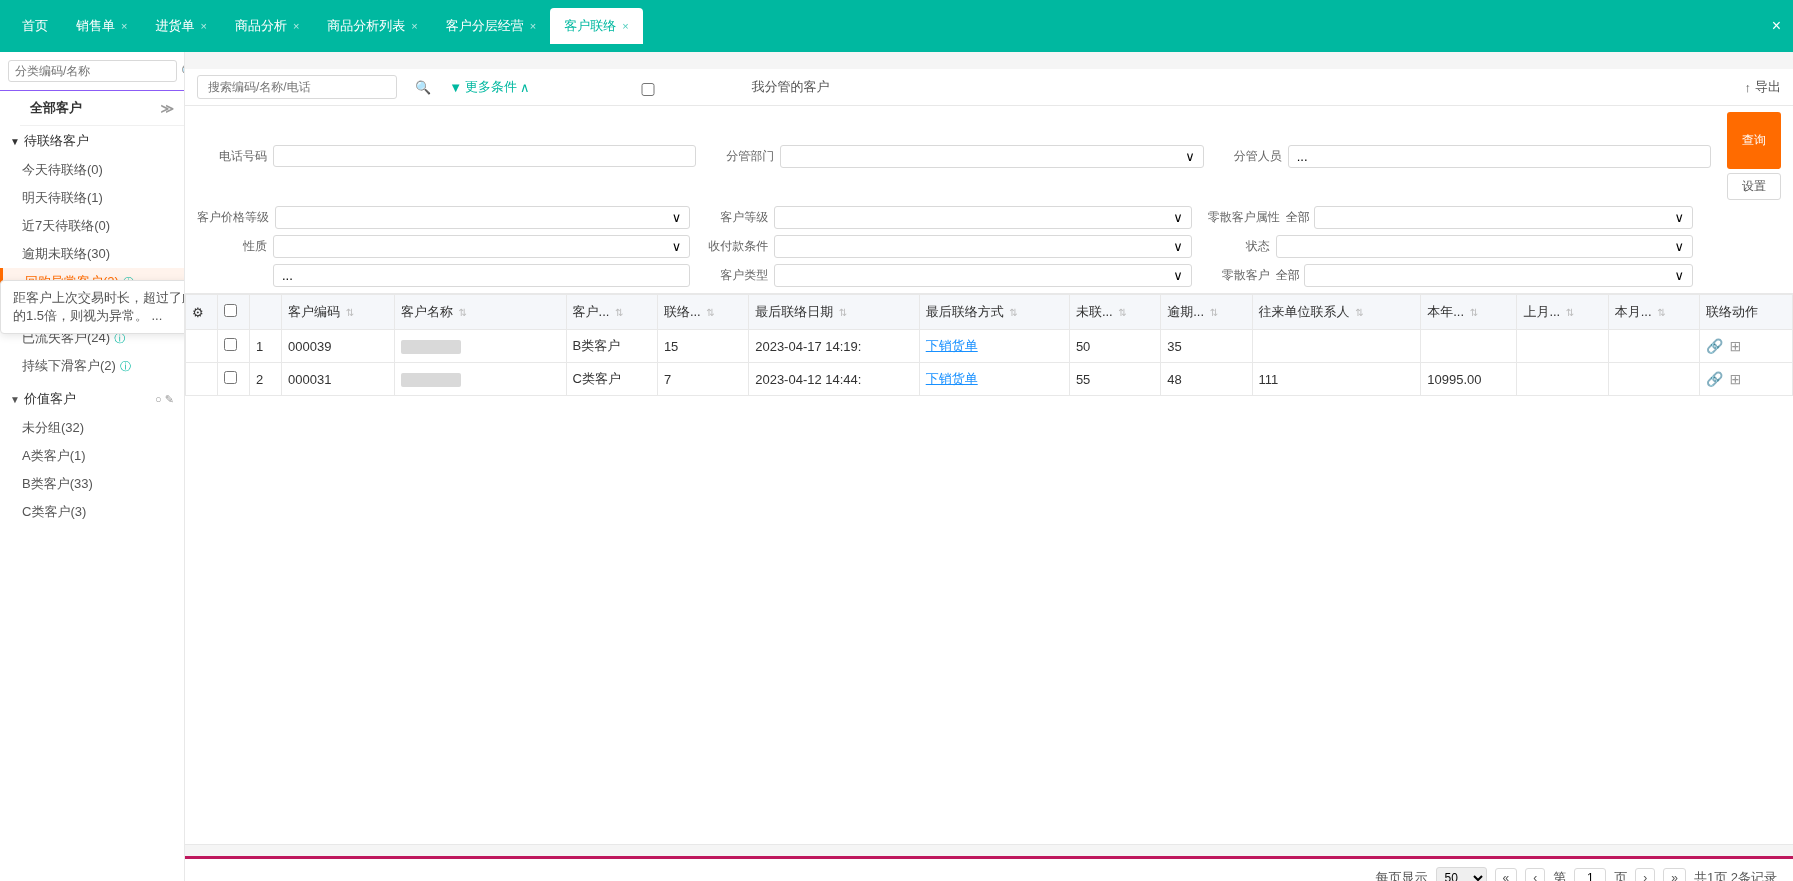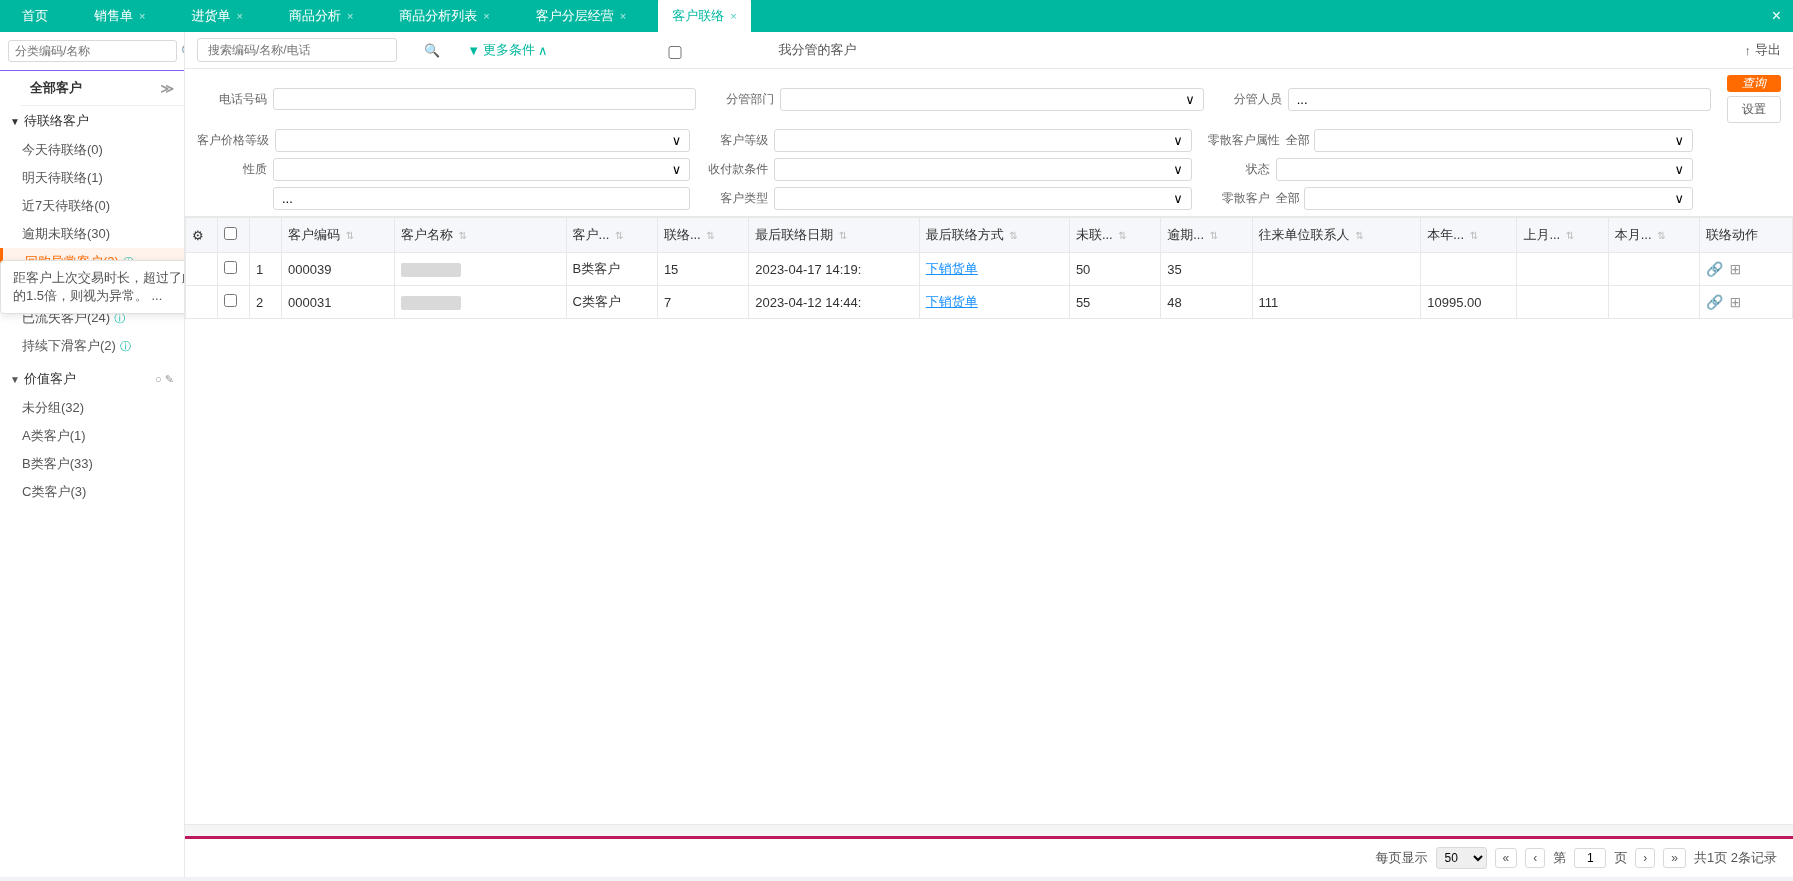--- a/index.html
+++ b/index.html
@@ -1,26 +1,25 @@
 <!DOCTYPE html>
 <html><head>
   <meta charset="utf-8">
   <style>
     * { box-sizing: border-box; margin: 0; padding: 0; font-family: 'Microsoft YaHei', Arial, sans-serif; font-size: 13px; }
     body { background: #f0f2f5; width: 1793px; min-height: 881px; overflow-x: hidden; }
 
     
     .top-nav {
       background: #00b8a0;
-      height: 32px;
+      height: 52px;
       display: flex;
       align-items: center;
       padding: 8px 8px;
       position: relative;
-      gap: 18px;
     }
     .nav-tab {
       color: #fff;
       padding: 0 14px;
       height: 36px;
       display: flex;
       align-items: center;
       cursor: pointer;
       font-size: 13px;
       white-space: nowrap;
@@ -157,21 +156,22 @@
       overflow: hidden;
     }
 
     
     .filter-bar {
       background: #fff;
       padding: 6px 12px;
       display: flex;
       align-items: center;
       border-bottom: 1px solid #e8e8e8;
-      gap: 27px;
+      gap: 18px;
+      margin-top: 17px;
     }
     .filter-bar input {
       border: 1px solid #d9d9d9;
       border-radius: 3px;
       padding: 4px 10px;
       font-size: 12px;
       width: 200px;
       outline: none;
     }
     .filter-search-icon { color: #00b8a0; cursor: pointer; }
@@ -253,24 +253,23 @@
       display: flex;
       flex-direction: column;
       gap: 4px;
       margin-left: 8px;
     }
     .btn-query {
       background: #ff6b00;
       color: #fff;
       border: none;
       border-radius: 3px;
-      padding: 0 14px;
-      cursor: pointer;
-      font-size: 12px;
-      font-style: italic;
+      padding: 20px 14px;
+      cursor: pointer;
+      font-size: 12px;
     }
     .btn-settings {
       background: #fff;
       color: #555;
       border: 1px solid #d9d9d9;
       border-radius: 3px;
       padding: 4px 14px;
       cursor: pointer;
       font-size: 12px;
     }

